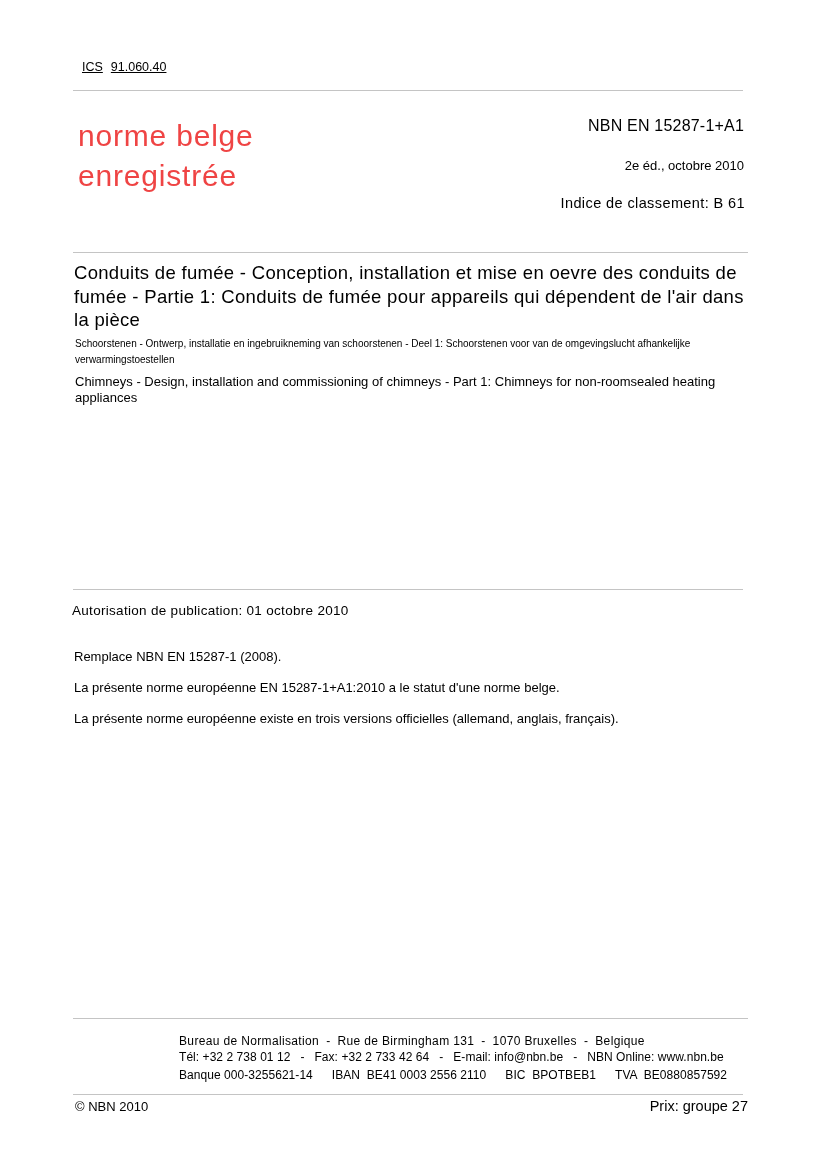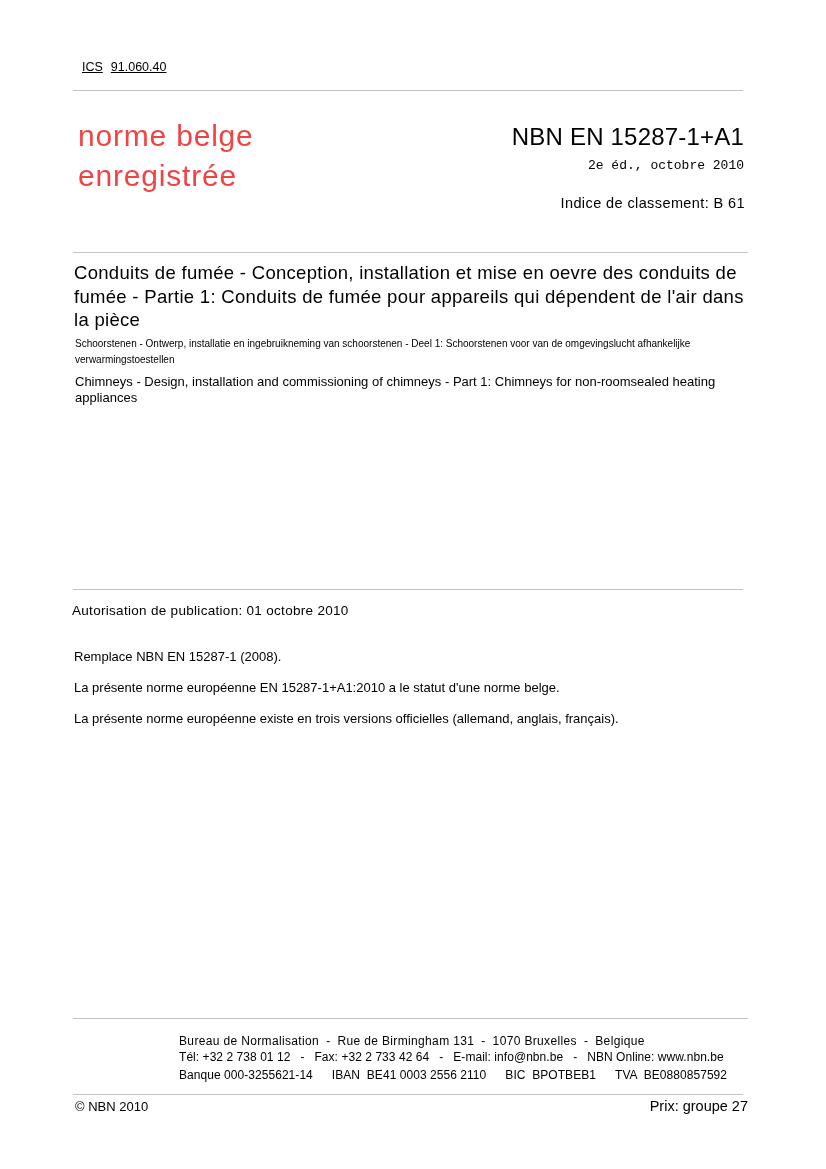--- a/index.html
+++ b/index.html
@@ -22,22 +22,22 @@
     .ics .code { margin-left: 8px; }
 
     .norme {
       left: 78px; top: 116px;
       font-size: 30px; line-height: 40px;
       color: #ef4444;
       letter-spacing: 0.8px;
       white-space: normal; width: 300px;
     }
 
-    .std-num { right: 82px; top: 123px; font-size: 24px; letter-spacing: 0.2px; margin-left: 32px; }
-    .edition { right: 82px; top: 158px; font-size: 13px; font-family: Liberation Mono, monospace; }
+    .std-num { right: 82px; top: 117px; font-size: 16px; letter-spacing: 0.2px; margin-left: 32px; }
+    .edition { right: 82px; top: 158px; font-size: 13px; }
     .indice { right: 81px; top: 195px; font-size: 14.5px; letter-spacing: 0.4px; }
 
     .title-fr {
       left: 74px; top: 261px; width: 680px;
       font-size: 18.5px; line-height: 23.5px;
       letter-spacing: 0.3px;
       white-space: normal;
     }
     .title-nl {
       left: 75px; top: 336px; width: 690px;

